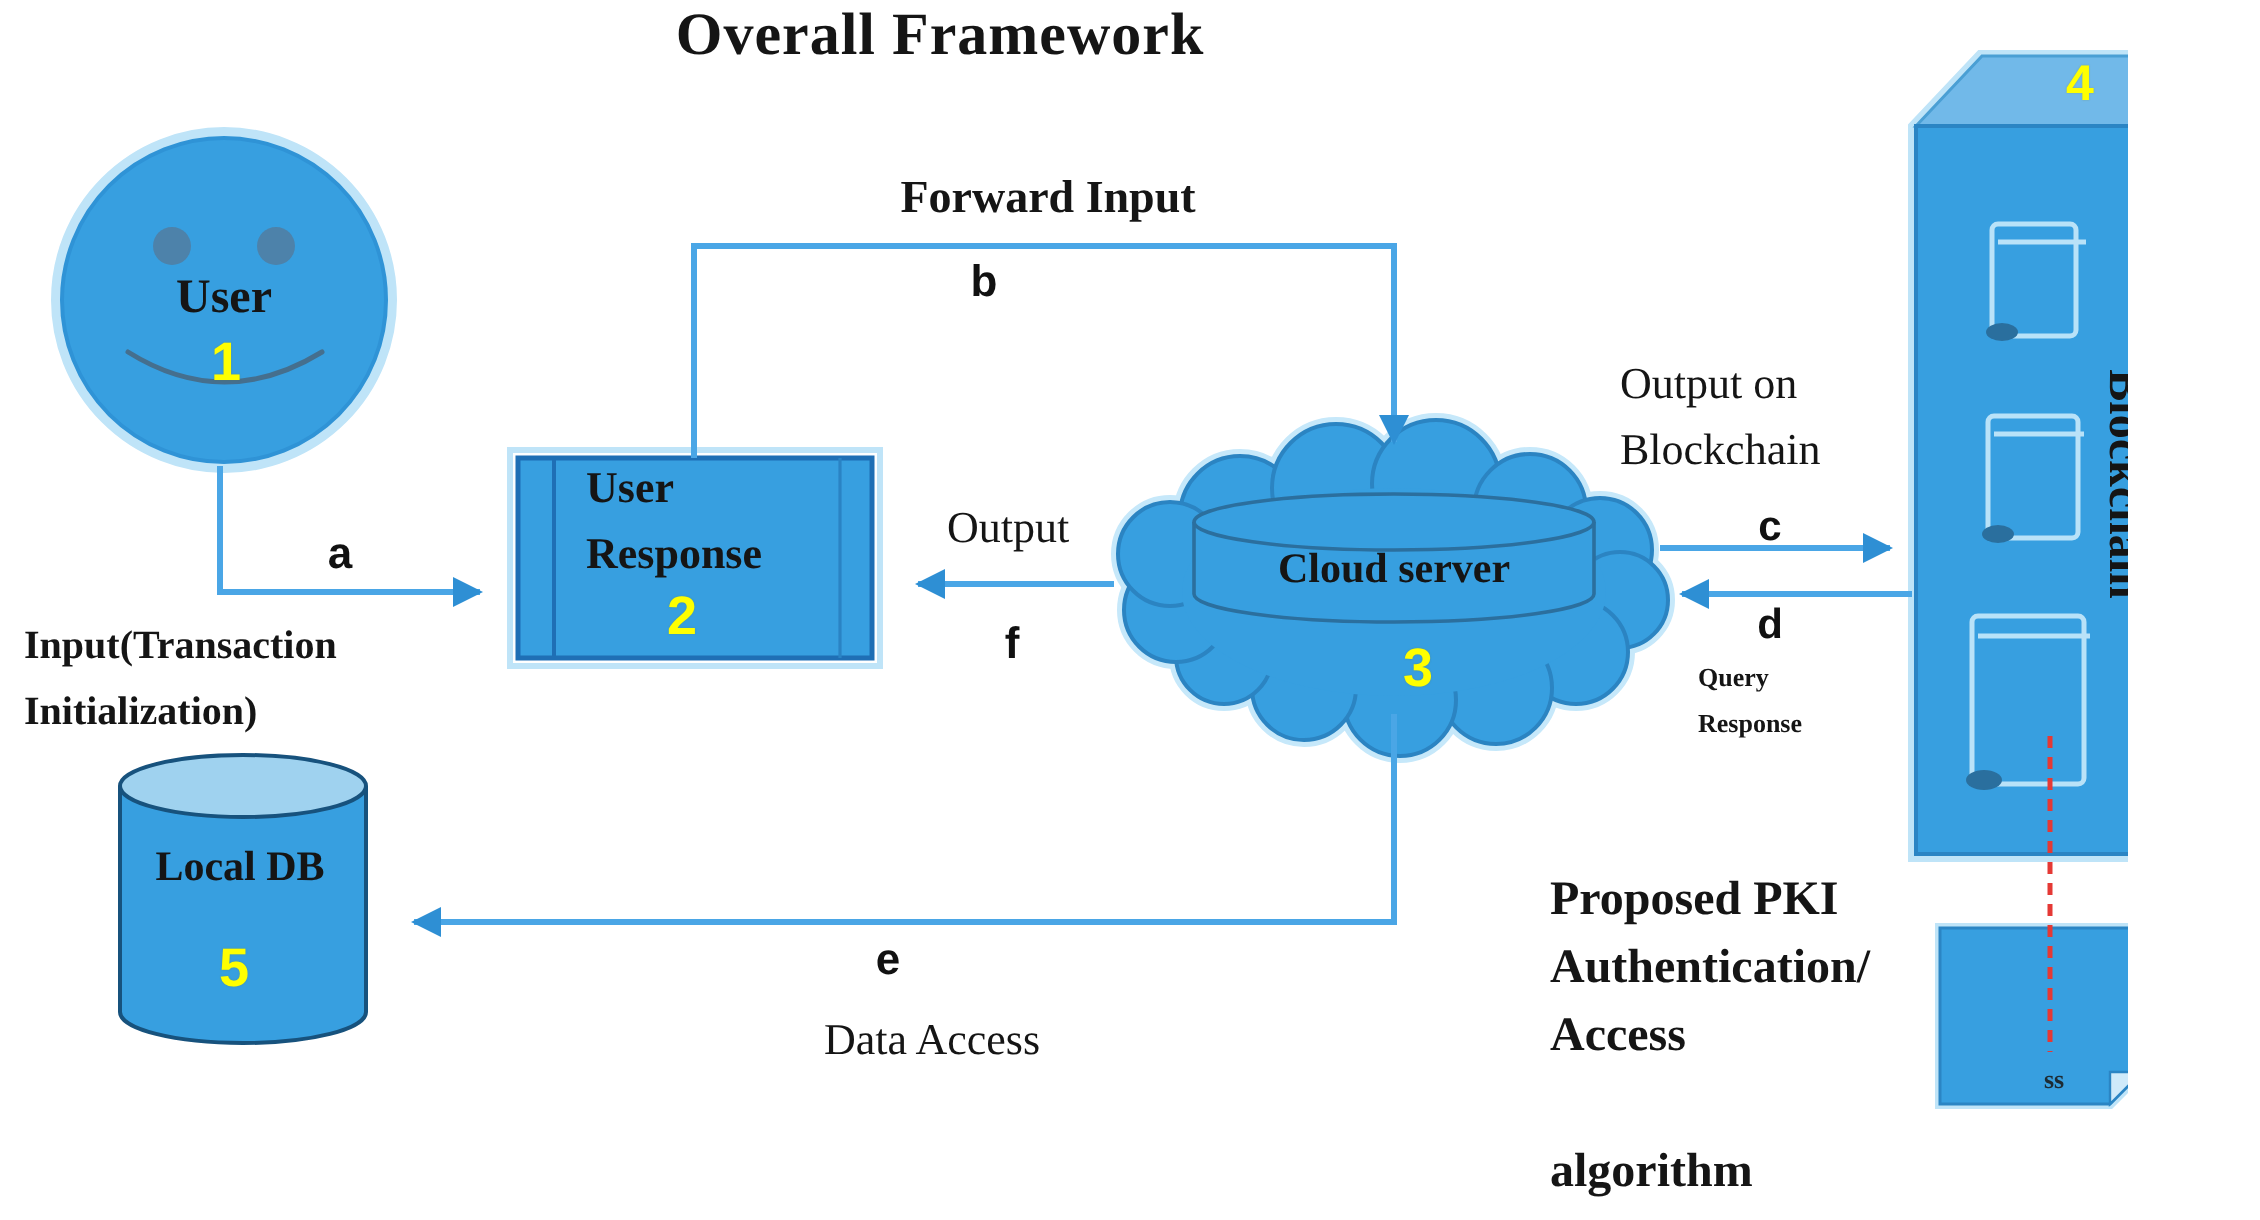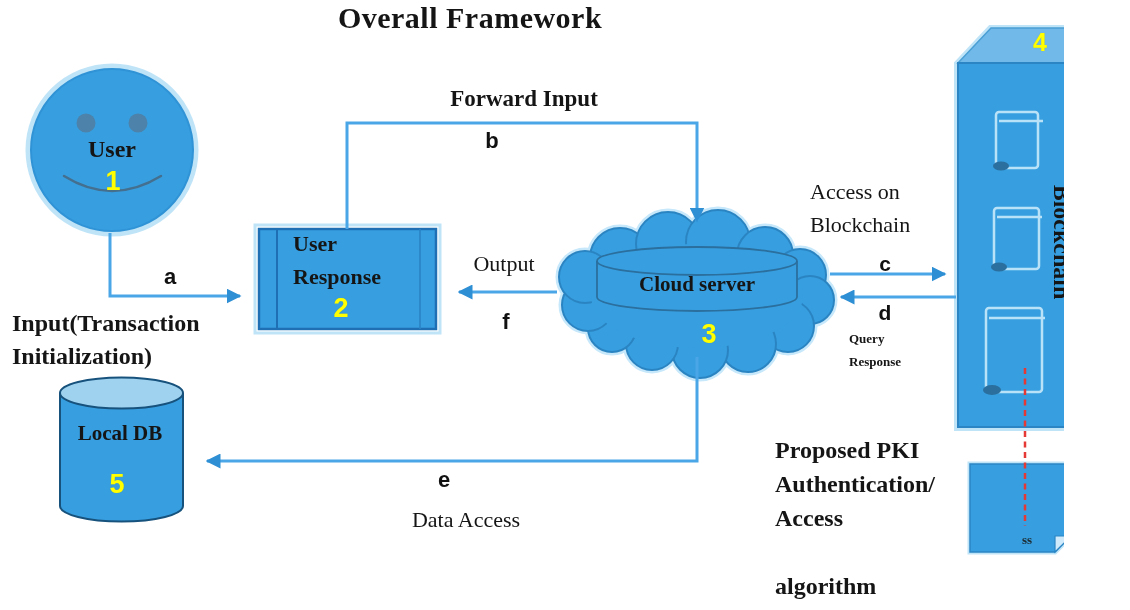--- a/index.html
+++ b/index.html
@@ -10,21 +10,21 @@
   .stage svg{position:absolute;left:0;top:0;}
   .lbl{position:absolute;white-space:nowrap;line-height:1.1;}
   .ctr{transform:translateX(-50%);}
   .letter{font-family:"Liberation Sans","DejaVu Sans",sans-serif;font-weight:bold;font-size:22px;color:#111;}
   .num{font-family:"Liberation Sans","DejaVu Sans",sans-serif;font-weight:bold;color:#ffff00;font-size:27px;text-shadow:0 0 1px rgba(120,120,0,.35);}
   .title{font-size:30px;font-weight:600;letter-spacing:.5px;}
   .node-lbl{font-size:21px;font-weight:600;}
   .edge-lbl{font-size:22px;font-weight:500;}
   .bold-lbl{font-size:23px;font-weight:700;}
   .small-bold{font-size:13px;font-weight:700;line-height:23px;}
-  .input-lbl{font-size:24px;font-weight:700;line-height:33px;}
+  .input-lbl{font-size:20px;font-weight:700;line-height:33px;}
   .pki{font-size:24px;font-weight:600;}
   .rot90{transform:translate(-50%,-50%) rotate(90deg);font-size:24px;font-weight:700;}
   .tiny{font-size:13px;font-weight:700;color:#1d2b33;}
 </style>
 </head>
 <body>
 
 <div class="stage">
 
 <svg width="1130" height="610" viewBox="0 0 1130 610">
@@ -147,21 +147,21 @@
 
   <div class="lbl ctr bold-lbl" style="left:524px;top:86px;">Forward Input</div>
   <div class="lbl ctr letter" style="left:492px;top:129px;">b</div>
 
   <div class="lbl ctr edge-lbl" style="left:504px;top:252px;">Output</div>
   <div class="lbl ctr letter" style="left:506px;top:310px;">f</div>
 
   <div class="lbl ctr node-lbl" style="left:697px;top:273px;">Cloud server</div>
   <div class="lbl ctr num" style="left:709px;top:320px;">3</div>
 
-  <div class="lbl edge-lbl" style="left:810px;top:180px;">Access on</div>
+  <div class="lbl edge-lbl" style="left:810px;top:180px;">Output on</div>
   <div class="lbl edge-lbl" style="left:810px;top:213px;">Blockchain</div>
   <div class="lbl ctr letter" style="left:885px;top:252px;font-size:21px;">c</div>
   <div class="lbl ctr letter" style="left:885px;top:301px;font-size:21px;">d</div>
   <div class="lbl small-bold" style="left:849px;top:327px;">Query</div>
   <div class="lbl small-bold" style="left:849px;top:350px;">Response</div>
 
   <div class="lbl ctr letter" style="left:170px;top:265px;">a</div>
   <div class="lbl input-lbl" style="left:12px;top:307px;">Input(Transaction</div>
   <div class="lbl input-lbl" style="left:12px;top:340px;">Initialization)</div>
 

